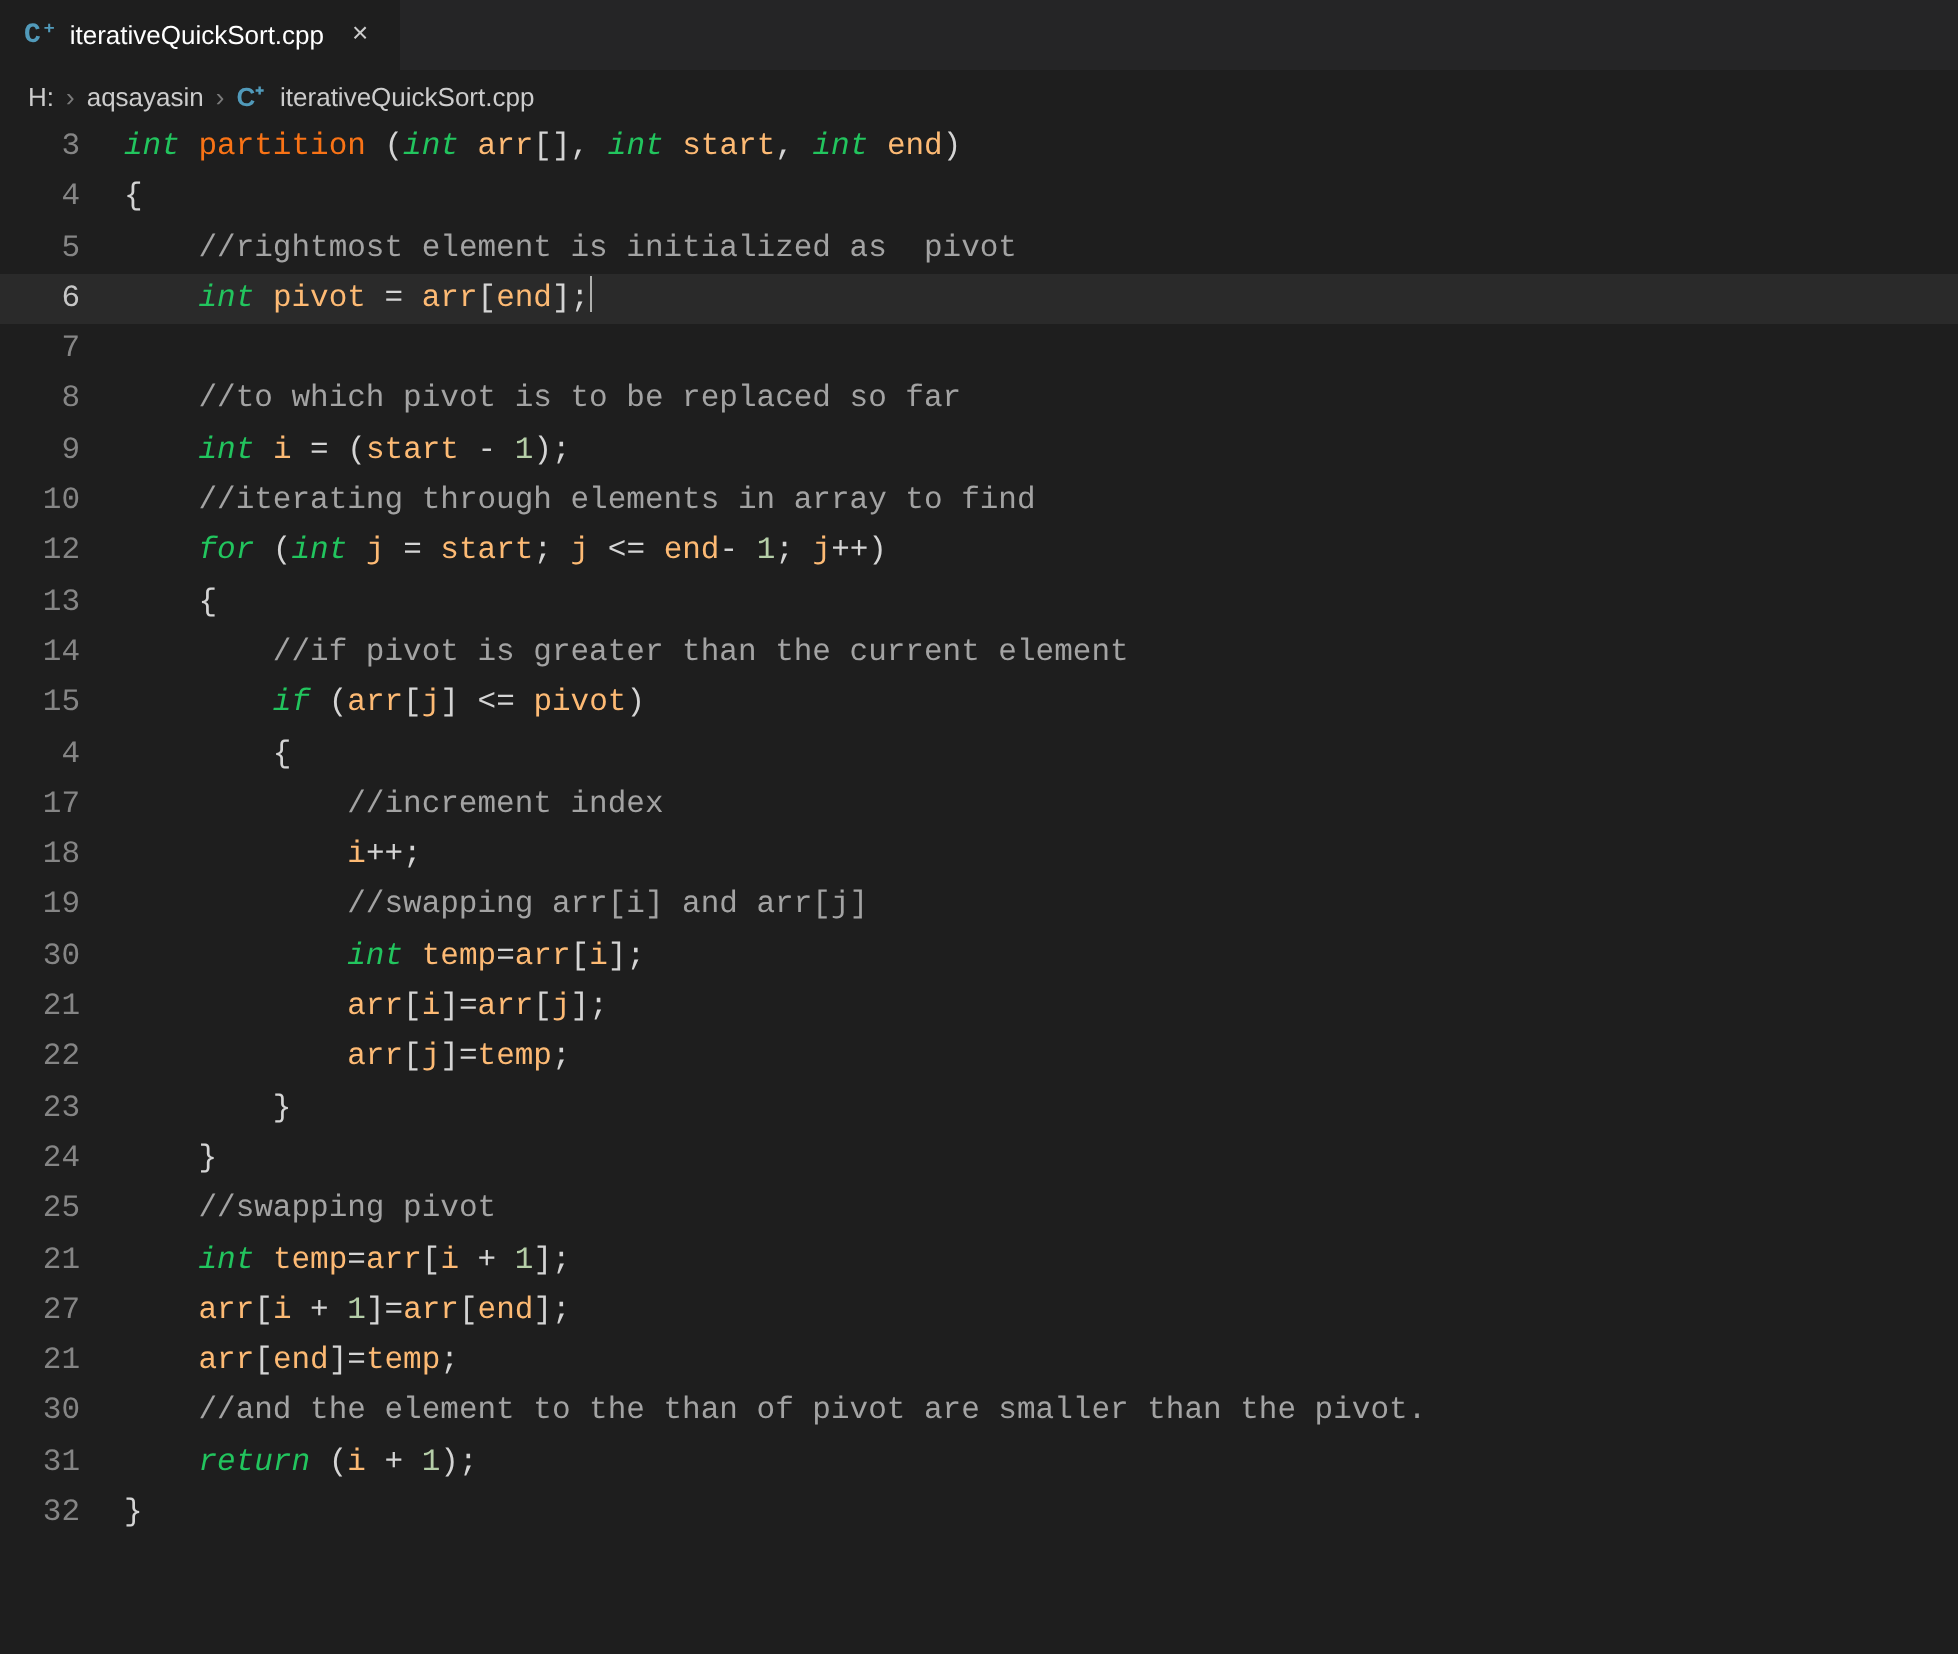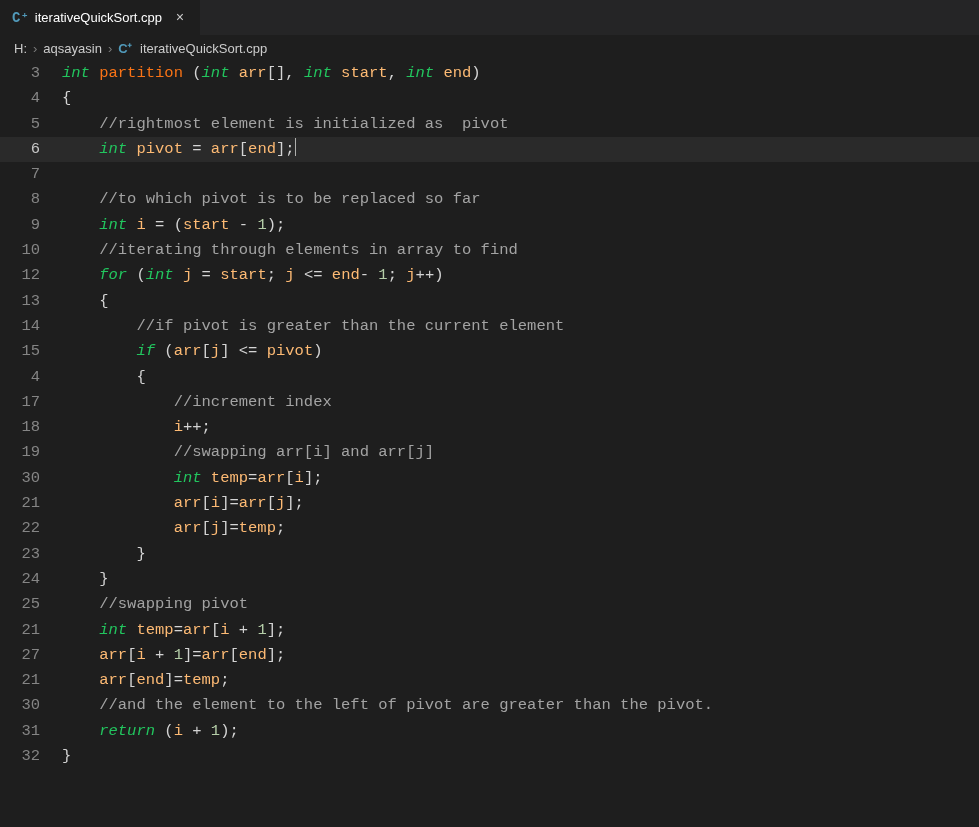--- a/index.html
+++ b/index.html
@@ -143,16 +143,16 @@
     <div class="line"><div class="gutter">19</div><div class="code"><span class="pun">            </span><span class="cmt">//swapping arr[i] and arr[j]</span></div></div>
     <div class="line"><div class="gutter">30</div><div class="code"><span class="pun">            </span><span class="kw">int</span><span class="pun"> </span><span class="var">temp</span><span class="pun">=</span><span class="var">arr</span><span class="pun">[</span><span class="var">i</span><span class="pun">];</span></div></div>
     <div class="line"><div class="gutter">21</div><div class="code"><span class="pun">            </span><span class="var">arr</span><span class="pun">[</span><span class="var">i</span><span class="pun">]=</span><span class="var">arr</span><span class="pun">[</span><span class="var">j</span><span class="pun">];</span></div></div>
     <div class="line"><div class="gutter">22</div><div class="code"><span class="pun">            </span><span class="var">arr</span><span class="pun">[</span><span class="var">j</span><span class="pun">]=</span><span class="var">temp</span><span class="pun">;</span></div></div>
     <div class="line"><div class="gutter">23</div><div class="code"><span class="pun">        }</span></div></div>
     <div class="line"><div class="gutter">24</div><div class="code"><span class="pun">    }</span></div></div>
     <div class="line"><div class="gutter">25</div><div class="code"><span class="pun">    </span><span class="cmt">//swapping pivot</span></div></div>
     <div class="line"><div class="gutter">21</div><div class="code"><span class="pun">    </span><span class="kw">int</span><span class="pun"> </span><span class="var">temp</span><span class="pun">=</span><span class="var">arr</span><span class="pun">[</span><span class="var">i</span><span class="pun"> + </span><span class="num">1</span><span class="pun">];</span></div></div>
     <div class="line"><div class="gutter">27</div><div class="code"><span class="pun">    </span><span class="var">arr</span><span class="pun">[</span><span class="var">i</span><span class="pun"> + </span><span class="num">1</span><span class="pun">]=</span><span class="var">arr</span><span class="pun">[</span><span class="var">end</span><span class="pun">];</span></div></div>
     <div class="line"><div class="gutter">21</div><div class="code"><span class="pun">    </span><span class="var">arr</span><span class="pun">[</span><span class="var">end</span><span class="pun">]=</span><span class="var">temp</span><span class="pun">;</span></div></div>
-    <div class="line"><div class="gutter">30</div><div class="code"><span class="pun">    </span><span class="cmt">//and the element to the left of pivot are greater than the pivot.</span></div></div>
+    <div class="line"><div class="gutter">30</div><div class="code"><span class="pun">    </span><span class="cmt">//and the element to the than of pivot are smaller than the pivot.</span></div></div>
     <div class="line"><div class="gutter">31</div><div class="code"><span class="pun">    </span><span class="kw">return</span><span class="pun"> (</span><span class="var">i</span><span class="pun"> + </span><span class="num">1</span><span class="pun">);</span></div></div>
     <div class="line"><div class="gutter">32</div><div class="code"><span class="pun">}</span></div></div>
   </div>
 
 </body></html>

